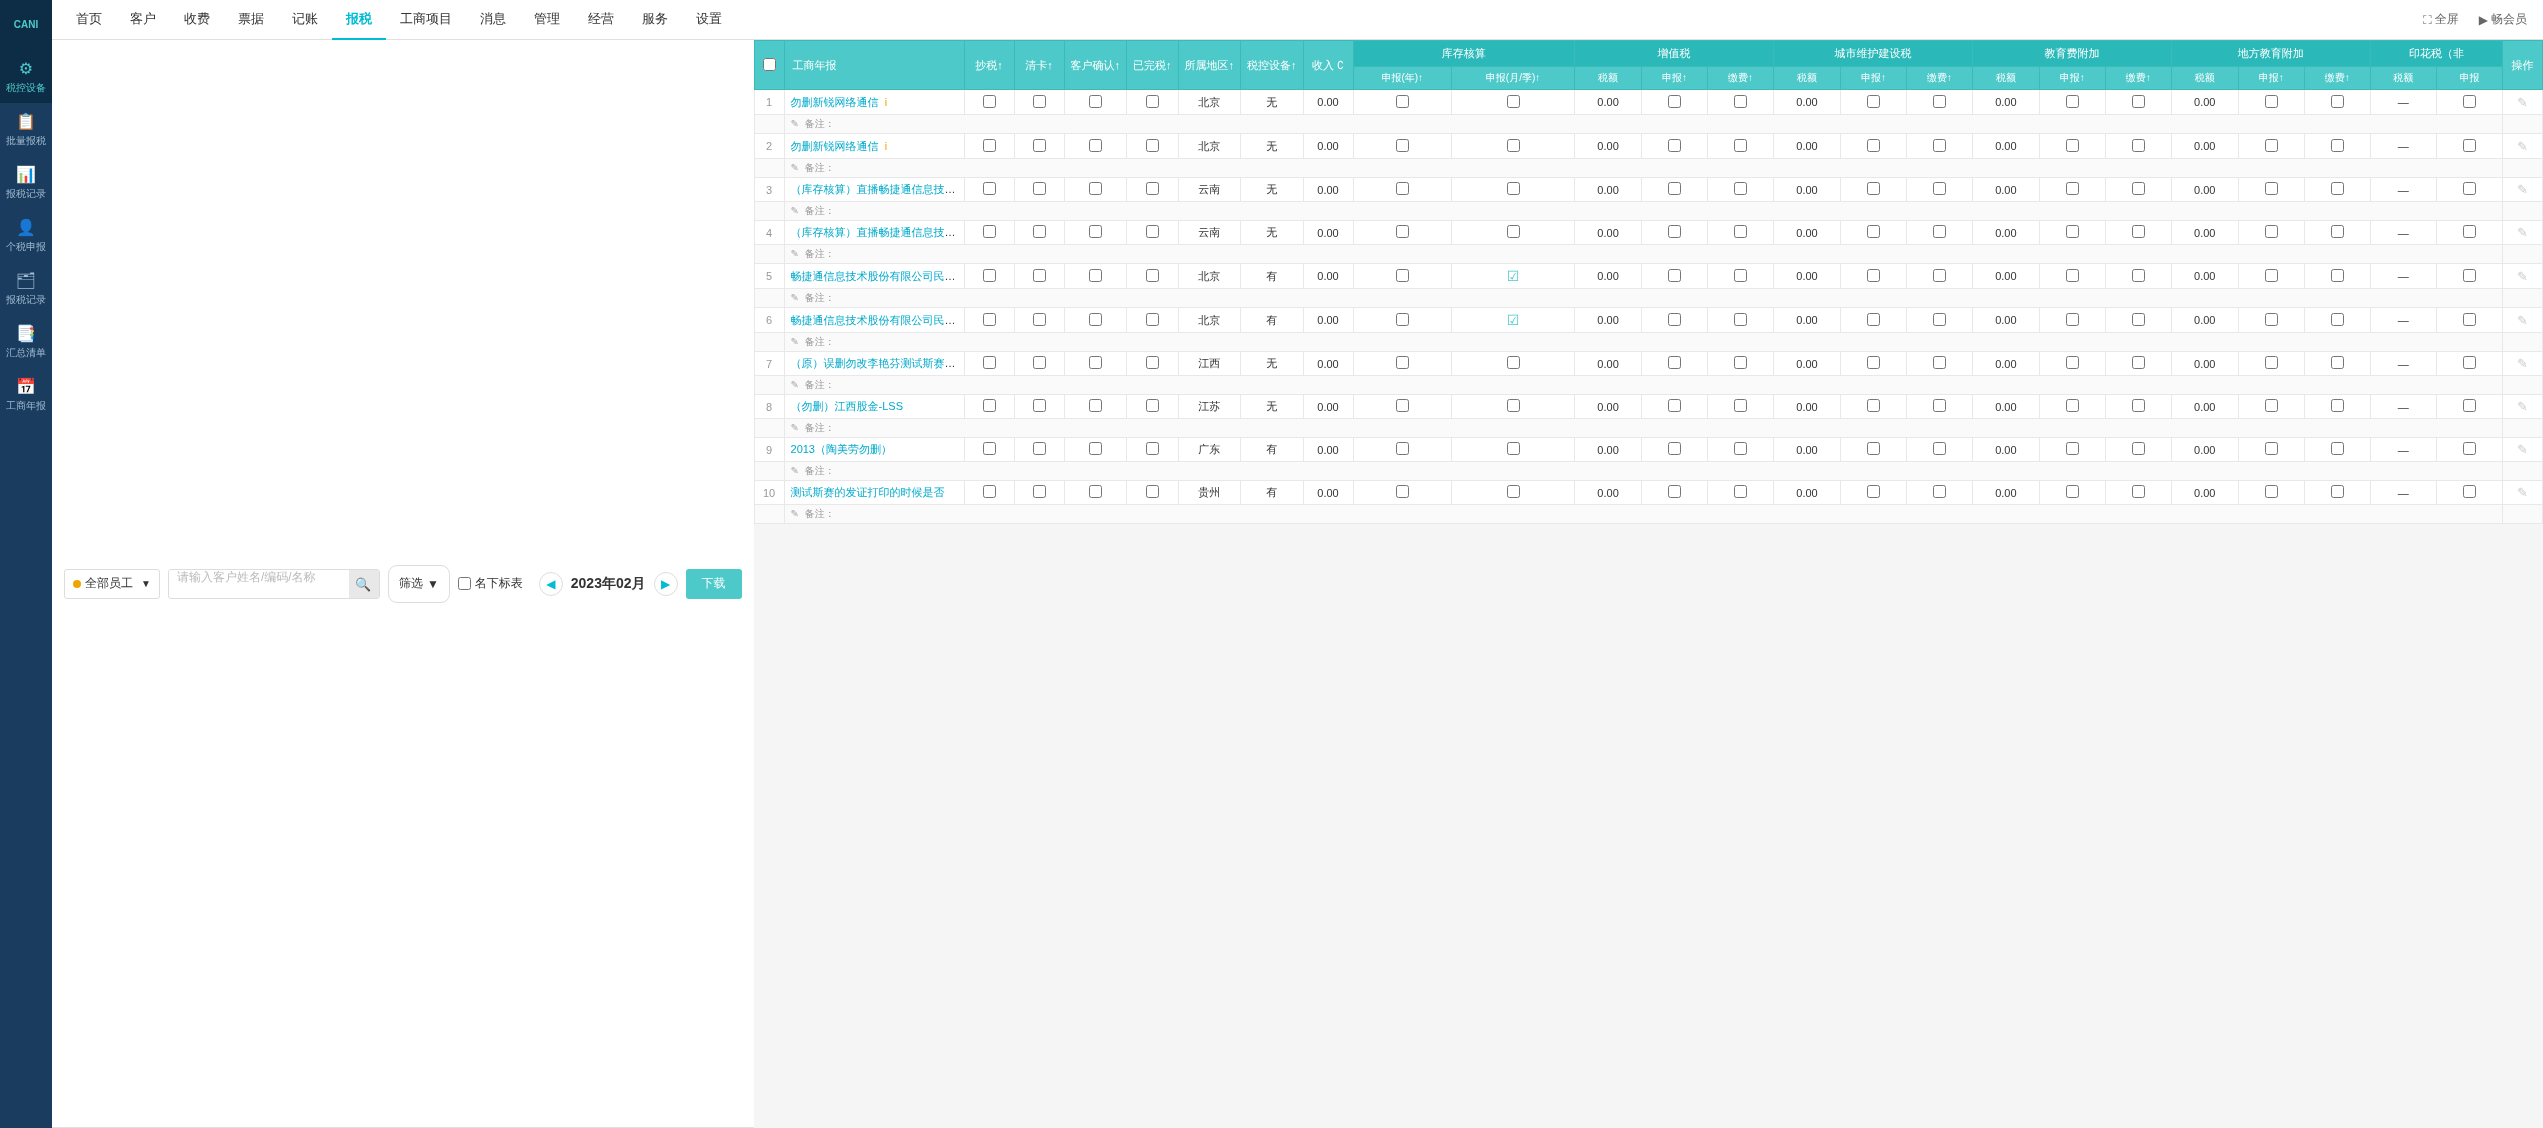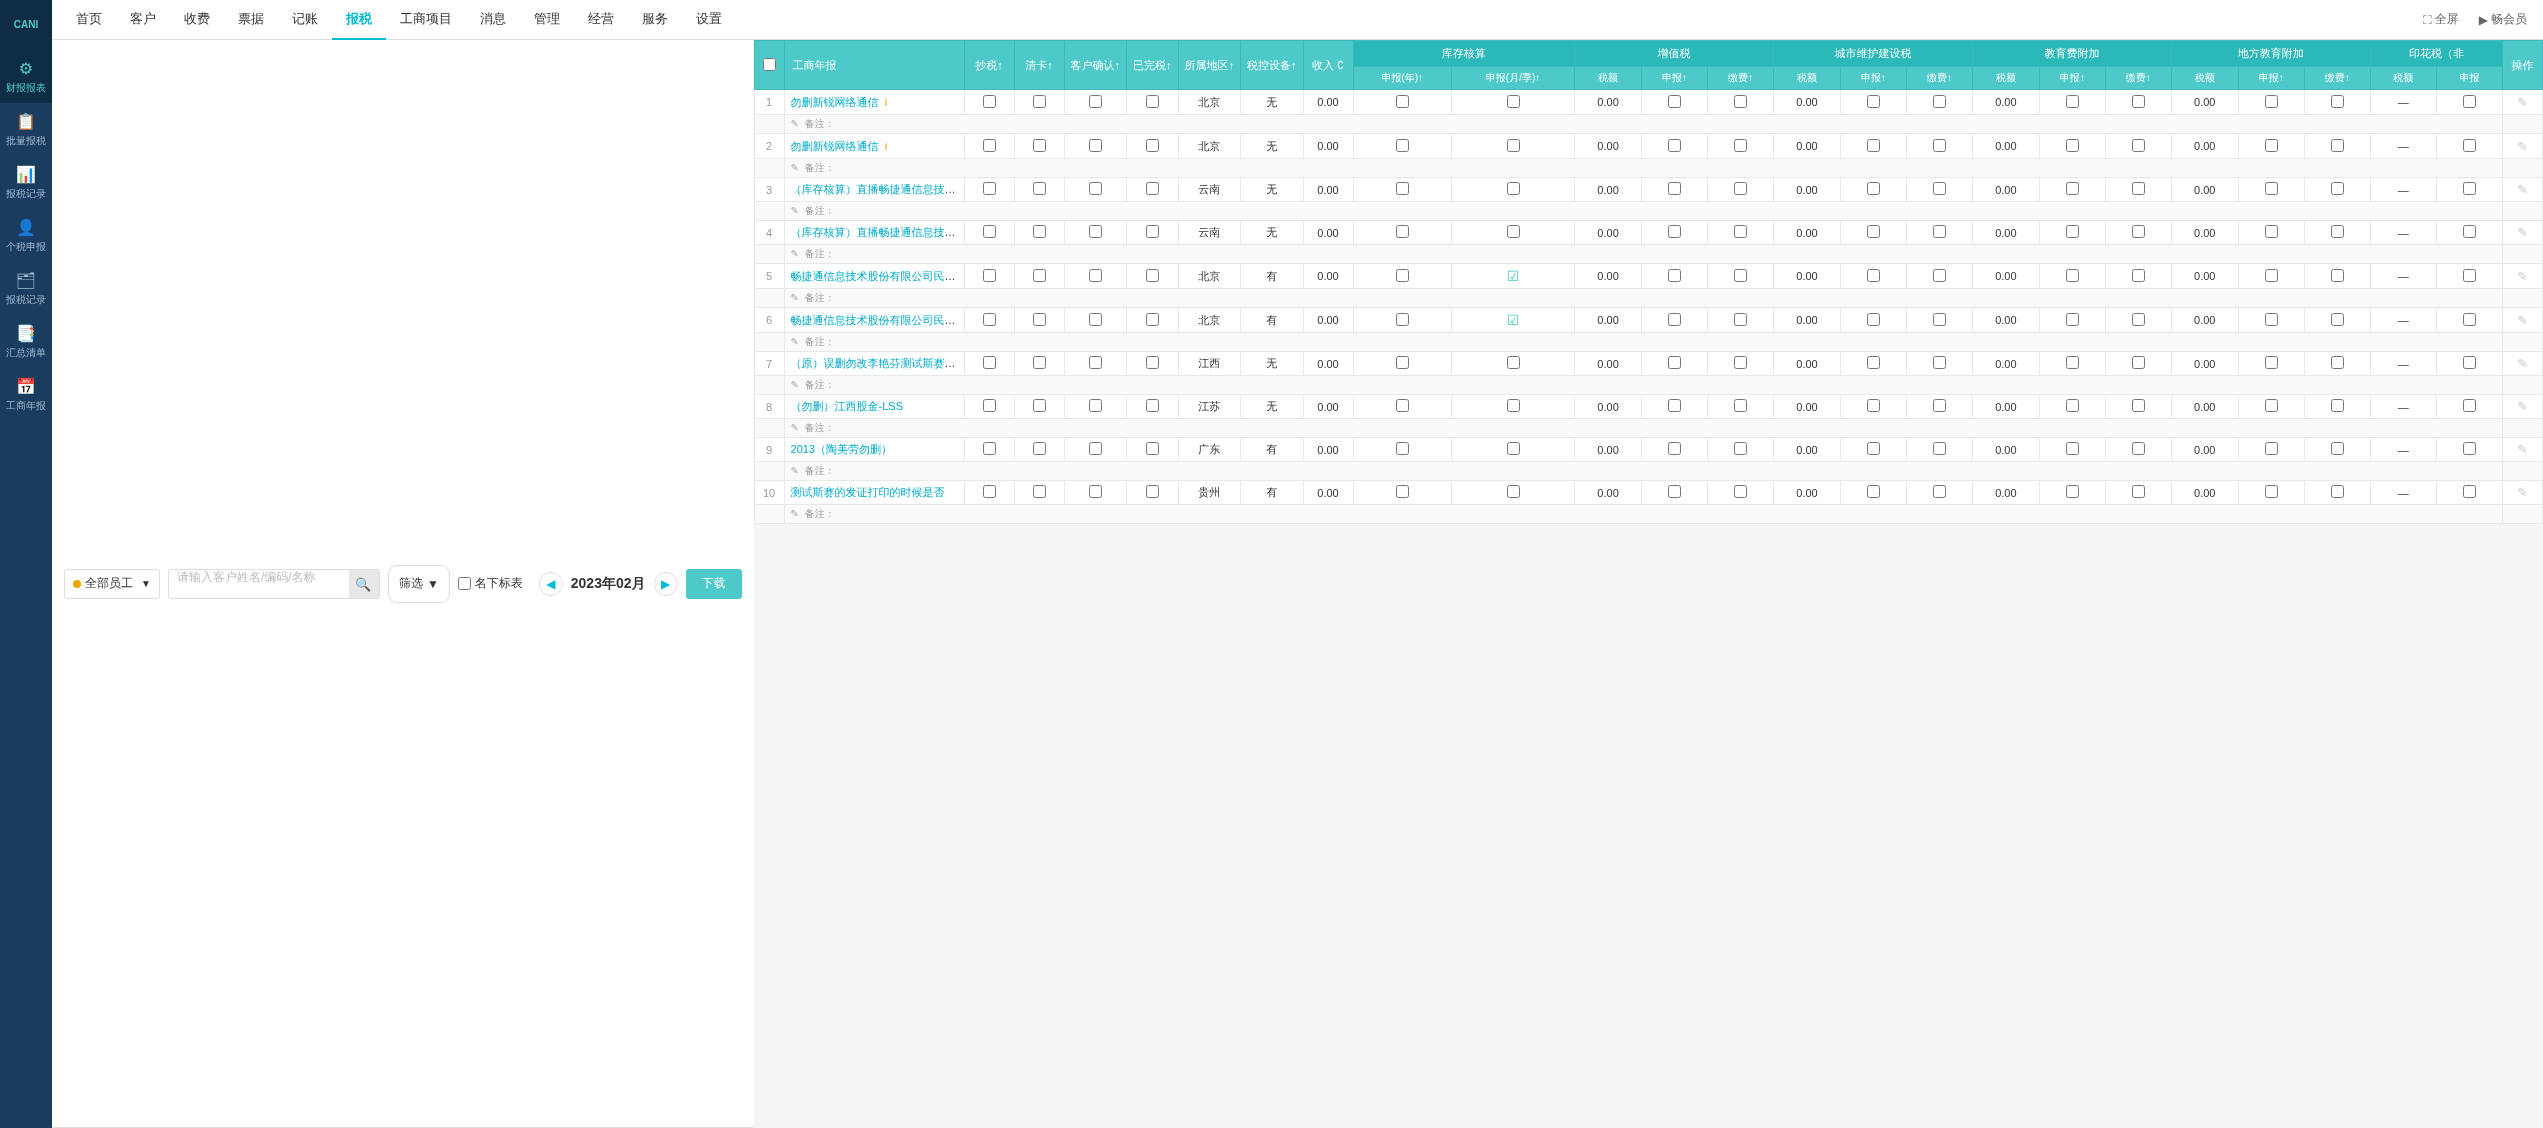--- a/index.html
+++ b/index.html
@@ -297,21 +297,21 @@
   </style>
 </head>
 <body>
 
 <div class="sidebar">
   <div class="sidebar-logo">
     <div class="sidebar-logo-text">CANI</div>
   </div>
   <div class="sidebar-item active">
     <div class="sidebar-icon">⚙</div>
-    <div>财报报表</div>
+    <div>税控设备</div>
   </div>
   <div class="sidebar-item">
     <div class="sidebar-icon">📋</div>
     <div>批量报税</div>
   </div>
   <div class="sidebar-item">
     <div class="sidebar-icon">📊</div>
     <div>报税记录</div>
   </div>
   <div class="sidebar-item">

